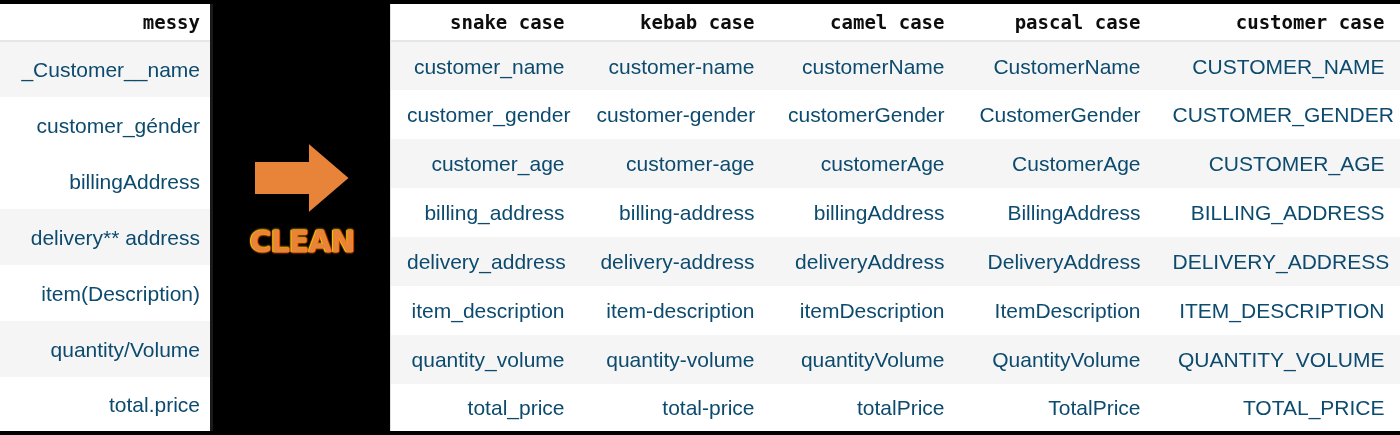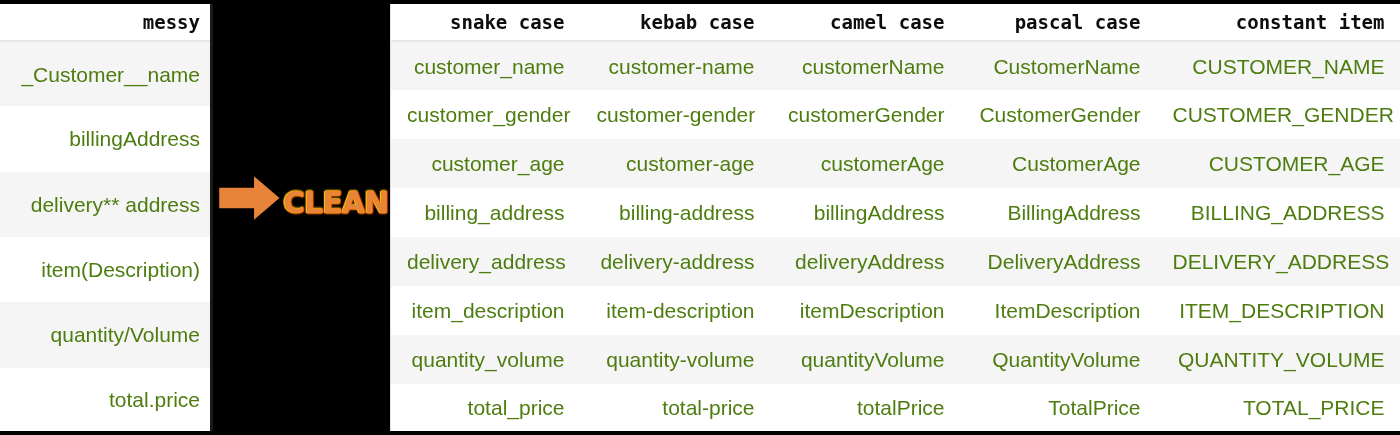--- a/index.html
+++ b/index.html
@@ -53,21 +53,21 @@
     background: #ffffff;
     border-bottom: 2px solid #e6e6e6;
     color: #0d0d0d;
     letter-spacing: 0px;
   }
   .df-table tbody td {
     height: 49px;
     font-family: "Liberation Sans", sans-serif;
     font-weight: normal;
     font-size: 21px;
-    color: #4d7c0f;
+    color: #0c4a6e;
     padding-left: 16px;
   }
   .df-table tbody tr.odd td { background: #f5f5f5; }
   .df-table tbody tr.even td { background: #ffffff; }
 
   
   #messy-table {
     left: 0px;
     top: 0px;
     width: 213px;
@@ -97,20 +97,21 @@
 
   
   #transform-panel {
     position: absolute;
     left: 216px;
     top: 0px;
     width: 172px;
     height: 396px;
     background: #000000;
     display: flex;
+    flex-direction: column;
     align-items: center;
     justify-content: center;
   }
   #arrow-icon {
     display: block;
     width: 104px;
     height: 78px;
   }
   #clean-label {
     margin-top: 10px;
@@ -140,20 +141,23 @@
     <thead>
       <tr>
         <th>messy</th>
       </tr>
     </thead>
     <tbody id="messy-body">
         <tr class="odd">
           <td>_Customer__name</td>
         </tr>
         <tr class="even">
+          <td>customer_génder</td>
+        </tr>
+        <tr class="even">
           <td>billingAddress</td>
         </tr>
         <tr class="odd">
           <td>delivery** address</td>
         </tr>
         <tr class="even">
           <td>item(Description)</td>
         </tr>
         <tr class="odd">
           <td>quantity/Volume</td>
@@ -178,21 +182,21 @@
         <col class="c2">
         <col class="c3">
         <col class="c4">
     </colgroup>
     <thead>
       <tr id="clean-header-row">
           <th>snake case</th>
           <th>kebab case</th>
           <th>camel case</th>
           <th>pascal case</th>
-          <th>constant item</th>
+          <th>customer case</th>
         </tr>
     </thead>
     <tbody id="clean-body">
         <tr class="odd">
           <td>customer_name</td>
           <td>customer-name</td>
           <td>customerName</td>
           <td>CustomerName</td>
           <td>CUSTOMER_NAME</td>
         </tr>

